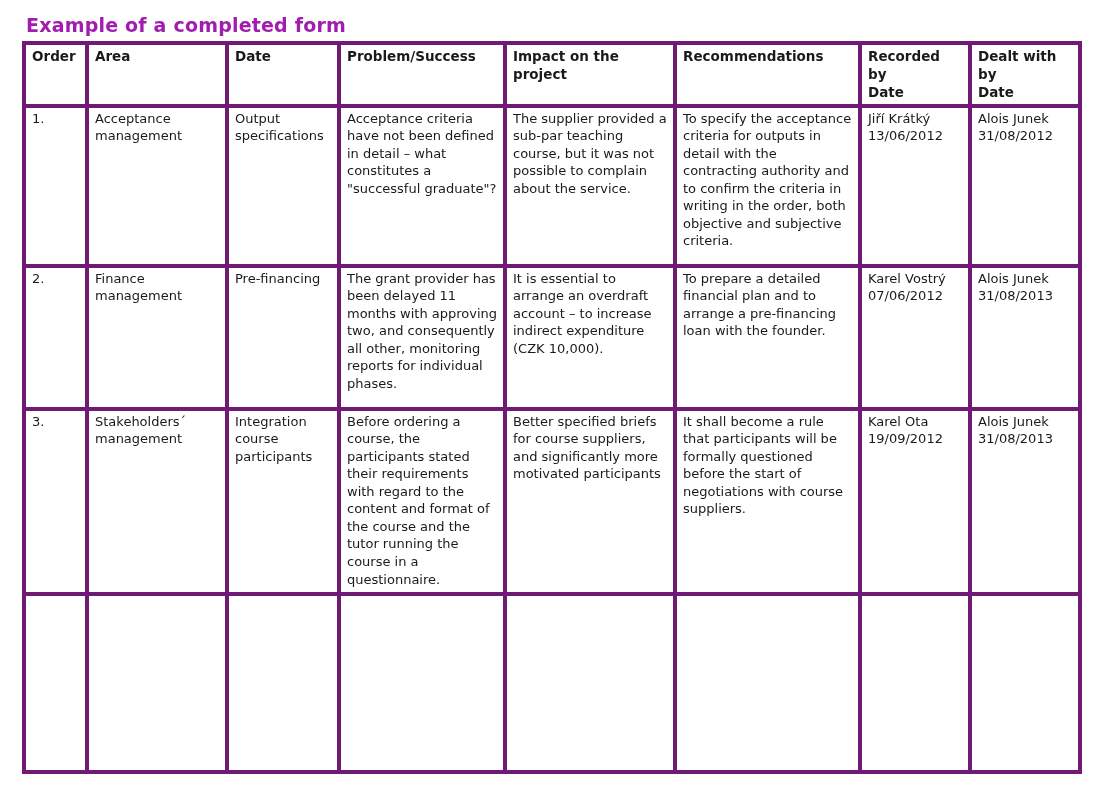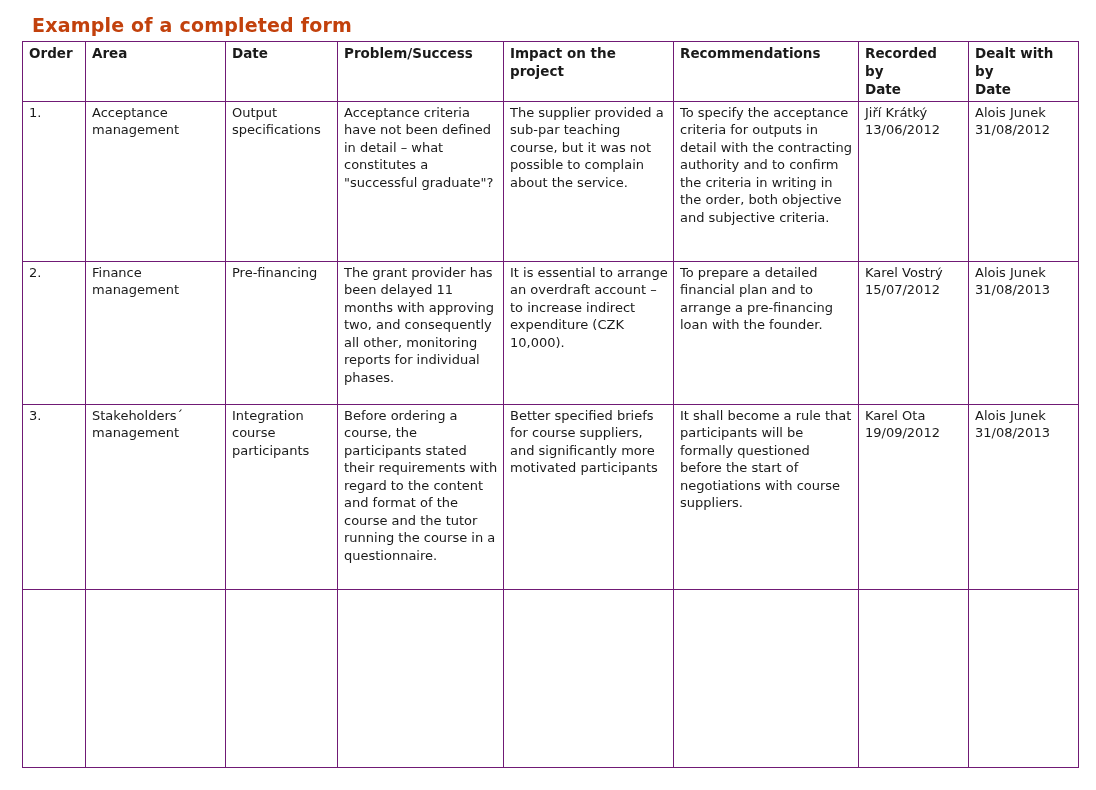--- a/index.html
+++ b/index.html
@@ -10,34 +10,34 @@
     color: #1a1a1a;
   }
   .page {
     width: 1096px;
     height: 790px;
     background: #ffffff;
     box-sizing: border-box;
     padding: 12px 18px 0 22px;
   }
   .doc-title {
-    color: #c2410c;
+    color: #a21caf;
     font-size: 19px;
     font-weight: bold;
-    margin: 2px 0 5px 10px;
+    margin: 2px 0 5px 4px;
     letter-spacing: 0.2px;
   }
   table.form-table {
     border-collapse: collapse;
     table-layout: fixed;
     width: 1056px;
   }
   table.form-table th,
   table.form-table td {
-    border: 1px solid #701a75;
+    border: 4px solid #701a75;
     vertical-align: top;
     padding: 2px 5px 2px 6px;
     font-size: 13px;
     line-height: 1.35;
     white-space: pre-line;
     overflow: hidden;
     box-sizing: border-box;
   }
   table.form-table th {
     text-align: left;
@@ -99,21 +99,21 @@
     </tr>
 
     <tr class="row-2">
       <td>2.</td>
       <td>Finance management</td>
       <td>Pre-financing</td>
       <td>The grant provider has been delayed 11 months with approving two, and consequently all other, monitoring reports for individual phases.</td>
       <td>It is essential to arrange an overdraft account – to increase indirect expenditure (CZK 10,000).</td>
       <td>To prepare a detailed financial plan and to arrange a pre-financing loan with the founder.</td>
       <td>Karel Vostrý
-15/07/2012</td>
+07/06/2012</td>
       <td>Alois Junek
 31/08/2013</td>
     </tr>
 
     <tr class="row-3">
       <td>3.</td>
       <td>Stakeholders´ management</td>
       <td>Integration course participants</td>
       <td>Before ordering a course, the participants stated their requirements with regard to the content and format of the course and the tutor running the course in a questionnaire.</td>
       <td>Better specified briefs for course suppliers, and significantly more motivated participants</td>

